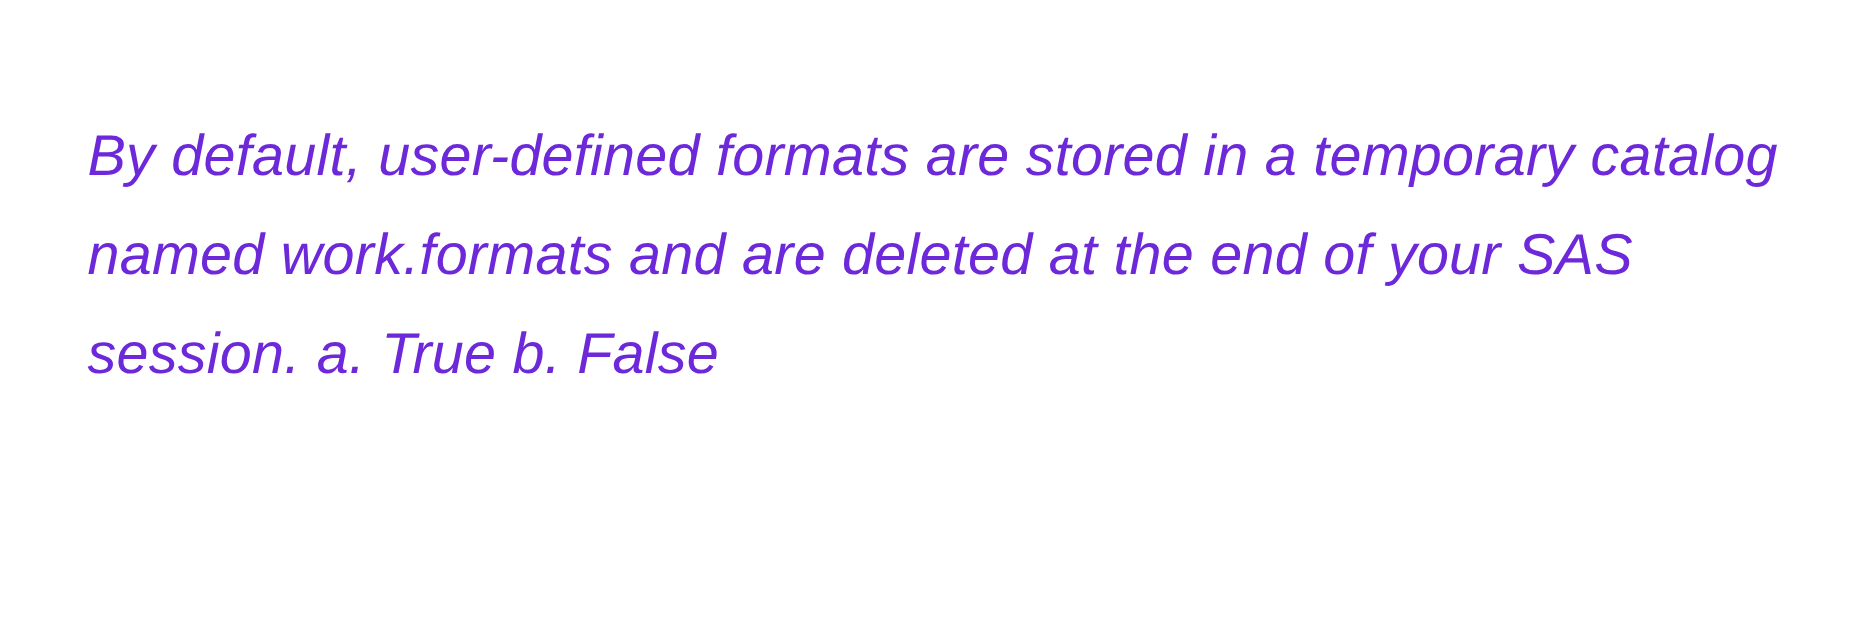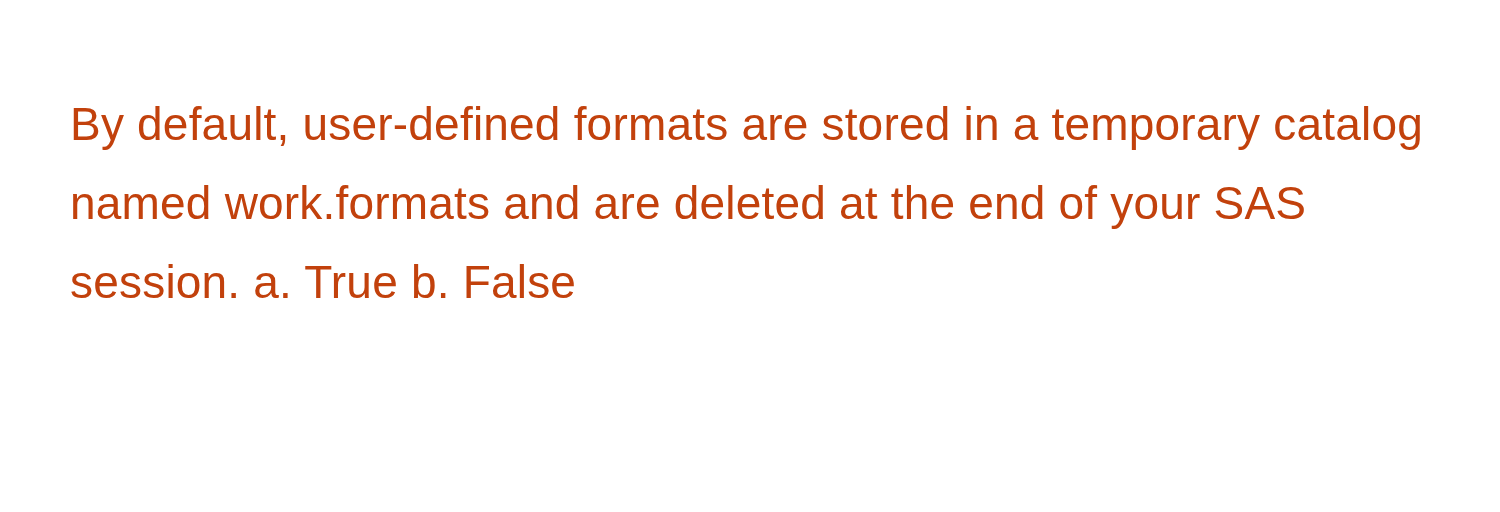--- a/index.html
+++ b/index.html
@@ -10,21 +10,22 @@
     body {
       width: 1500px;
       height: 512px;
       background: #ffffff;
       font-family: -apple-system, BlinkMacSystemFont, "Segoe UI", Helvetica, Arial, sans-serif;
       padding: 85px 70px 70px 70px;
     }
     .question-text {
       font-size: 46px;
       line-height: 1.72;
-      color: #c2410c;
+      color: #6d28d9;
       font-weight: 400;
       letter-spacing: 0.2px;
+      font-style: italic;
     }
   </style>
 </head>
 <body>
 
 <div class="question-text">By default, user-defined formats are stored in a temporary catalog named work.formats and are deleted at the end of your SAS session. a. True b. False</div>
 
 </body></html>

